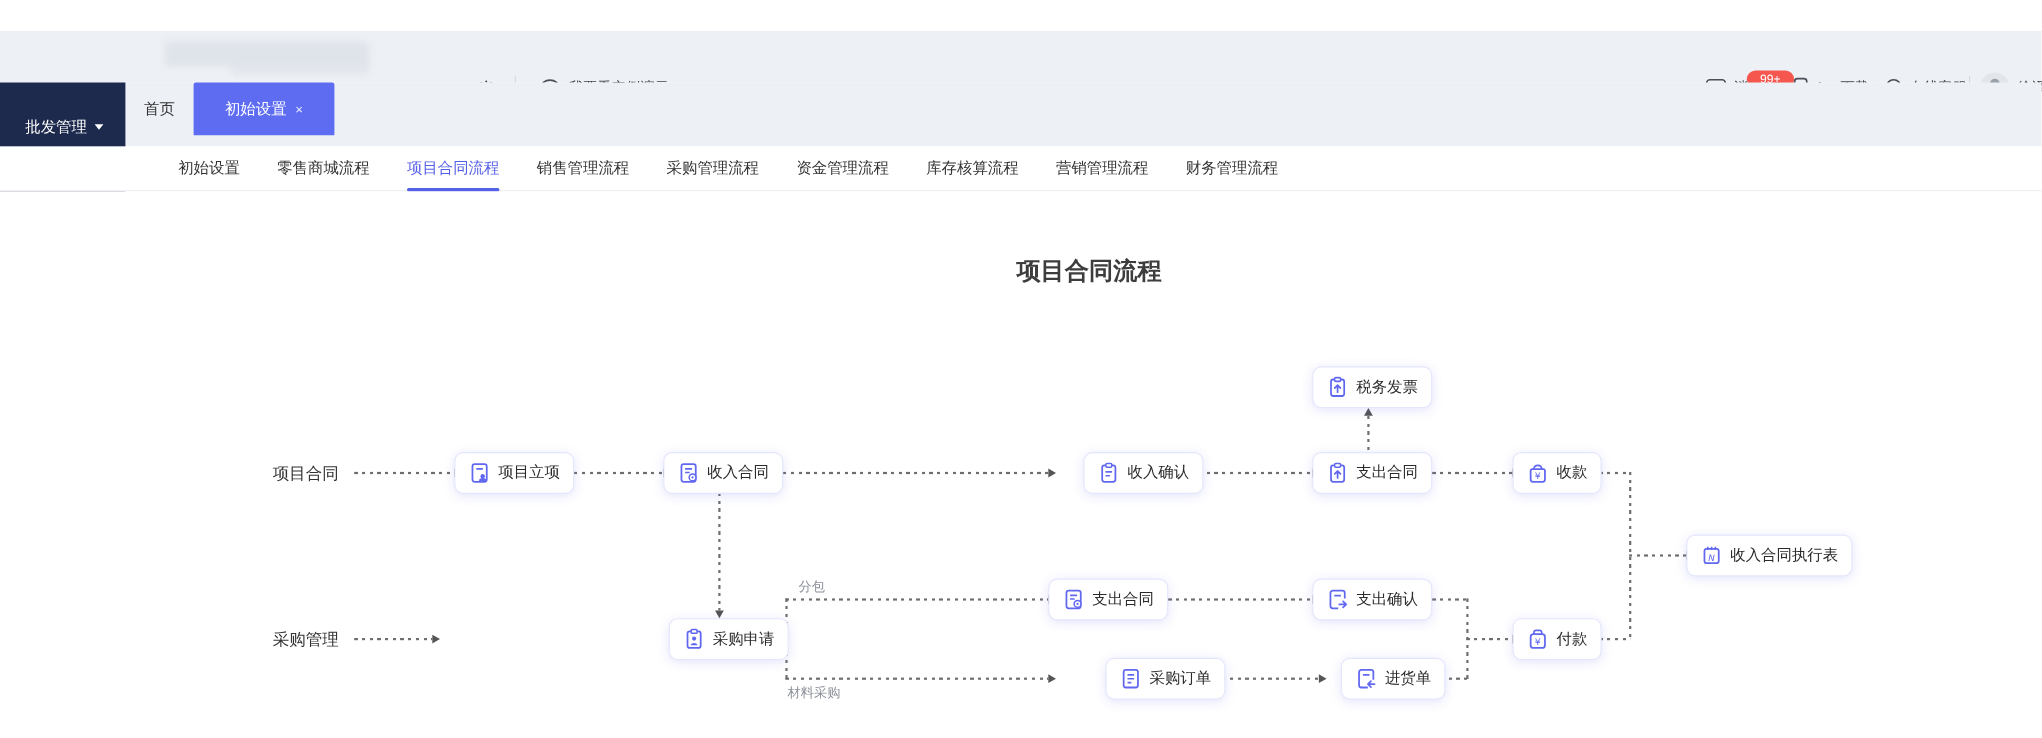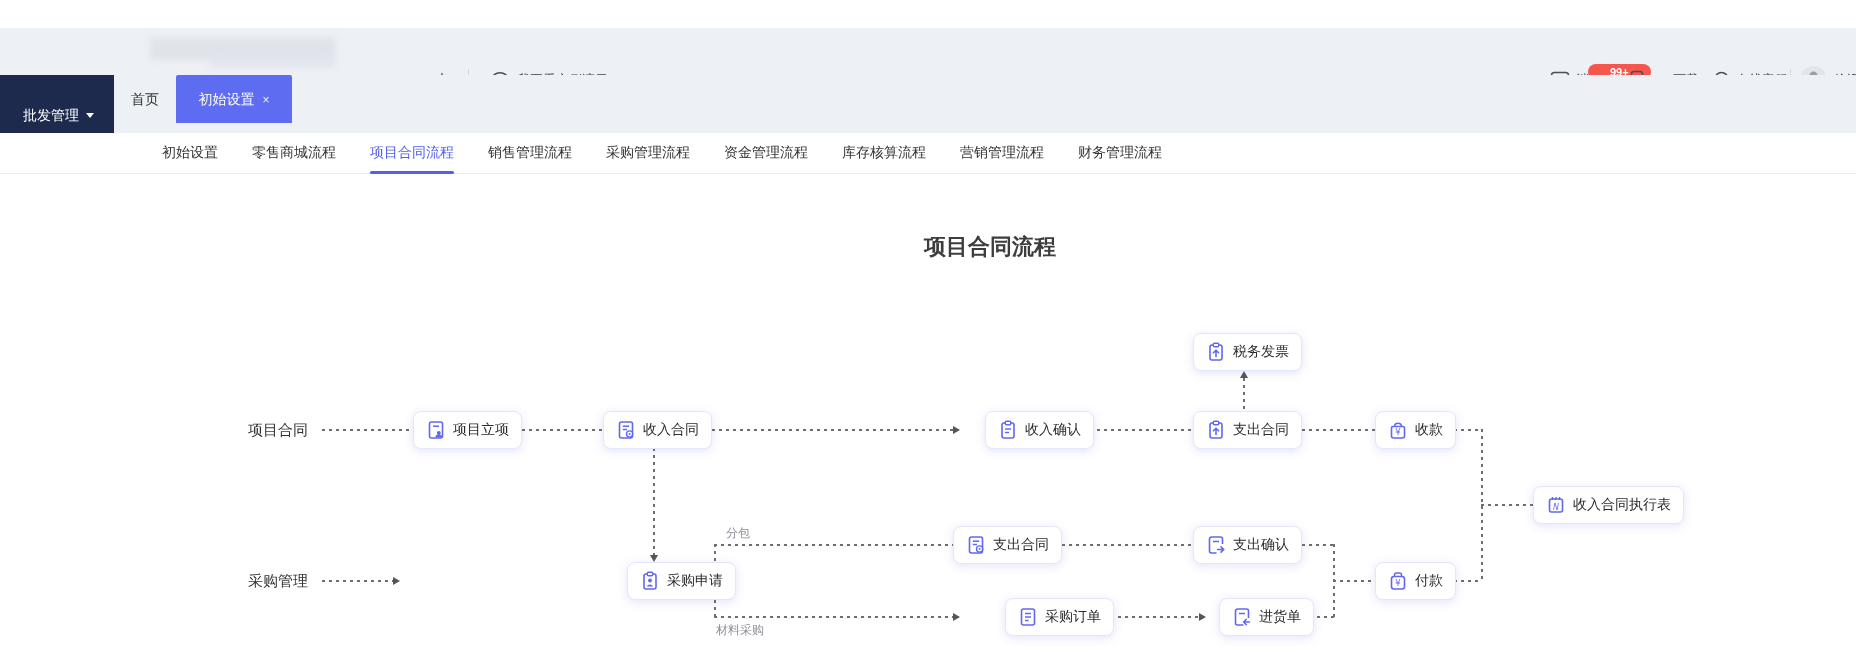--- a/index.html
+++ b/index.html
@@ -15,29 +15,29 @@
   #logo-block { left:0; top:0; width:114px; height:47px; background:#1e2a4d; color:#fff; }
   #logo-mark { left:10px; top:6px; }
   #logo-title { left:42px; top:10px; font-size:10px; letter-spacing:.5px; color:#fff; white-space:nowrap; }
   #logo-sub { left:8px; top:27px; font-size:12px; color:#fff; }
   .redact { background:#dfe3ea; filter:blur(3px); border-radius:3px; }
   #search-underline { left:150px; top:66px; width:266px; height:1px; background:#c9cdd6; }
   .hicon { color:#4a4e57; }
   #demo-divider, #user-divider { width:1px; height:20px; background:#d3d7df; top:41px; }
   .htext { font-size:13px; color:#3f434c; line-height:20px; top:42px; white-space:nowrap; }
   #msg-badge { left:1588px; top:36px; min-width:34px; height:16px; background:#f5564e; color:#fff;
-    border-radius:9px; font-size:11px; font-weight:bold; text-align:right; line-height:16px; padding:0 22px; }
+    border-radius:9px; font-size:11px; font-weight:normal; text-align:right; line-height:16px; padding:0 12px; }
   #avatar { left:1800px; top:38px; width:27px; height:27px; border-radius:50%; background:#e2e5ea; overflow:hidden; }
   #username { left:1834px; top:43px; font-size:13px; color:#3f434c; white-space:nowrap; }
 
   
   #tabstrip { left:0; top:75px; width:1856px; height:58px; background:#edf0f5; }
   #home-tab { left:114px; top:0; width:62px; height:48px; font-size:14px; color:#333;
     text-align:center; line-height:48px; }
-  #active-wtab { left:176px; top:0; width:116px; height:48px; background:#5e6cf2; color:#fff;
+  #active-wtab { left:176px; top:0; width:128px; height:48px; background:#5e6cf2; color:#fff;
     font-size:14px; text-align:center; line-height:48px; border-radius:2px 2px 0 0; }
   #active-wtab .x { font-size:12px; margin-left:8px; opacity:.9; }
 
   
   #flowtabs { left:0; top:133px; width:1856px; height:41px; background:#fff; border-bottom:1px solid #e8eaef; }
   #flowtabs-inner { position:absolute; left:162px; top:0; height:41px; display:flex; gap:34px; align-items:center; }
   .ftab { font-size:14px; color:#333; height:41px; line-height:39px; white-space:nowrap; position:relative; }
   .ftab.active { color:#5560e8; }
   .ftab.active:after { content:""; position:absolute; left:0; right:0; bottom:0; height:3px; background:#5560e8; border-radius:2px; }
   #tab-actions { right:8px; top:133px; height:41px; display:flex; align-items:center; gap:8px; font-size:13px; color:#4a4e57; }
@@ -321,21 +321,21 @@
   <svg width="20" height="20" viewBox="0 0 20 20">
     <rect x="3.5" y="4" width="13" height="13" rx="2" fill="none" stroke="#6168f0" stroke-width="1.6"></rect>
     <line x1="6.5" y1="2" x2="6.5" y2="5" stroke="#6168f0" stroke-width="1.4"></line>
     <line x1="10" y1="2" x2="10" y2="5" stroke="#6168f0" stroke-width="1.4"></line>
     <line x1="13.5" y1="2" x2="13.5" y2="5" stroke="#6168f0" stroke-width="1.4"></line>
     <text x="10" y="14.6" font-size="8" text-anchor="middle" fill="#6168f0" font-style="italic" font-family="DejaVu Sans, sans-serif">N</text>
   </svg>
   <span>收入合同执行表</span>
 </div>
 
-<div class="node" style="left:627px;top:562px;">
+<div class="node" style="left:608px;top:562px;">
   <svg width="20" height="20" viewBox="0 0 20 20">
     <rect x="4" y="3" width="12" height="15" rx="2" fill="none" stroke="#6168f0" stroke-width="1.6"></rect>
     <rect x="7.3" y="1.3" width="5.4" height="3.4" rx="1" fill="#fff" stroke="#6168f0" stroke-width="1.4"></rect>
     <circle cx="10" cy="9.5" r="1.9" fill="#6168f0"></circle>
     <path d="M6.8 15.5 a3.3 2.6 0 0 1 6.4 0" fill="#6168f0"></path>
   </svg>
   <span>采购申请</span>
 </div>
 
 <div class="node" style="left:953px;top:526px;">

